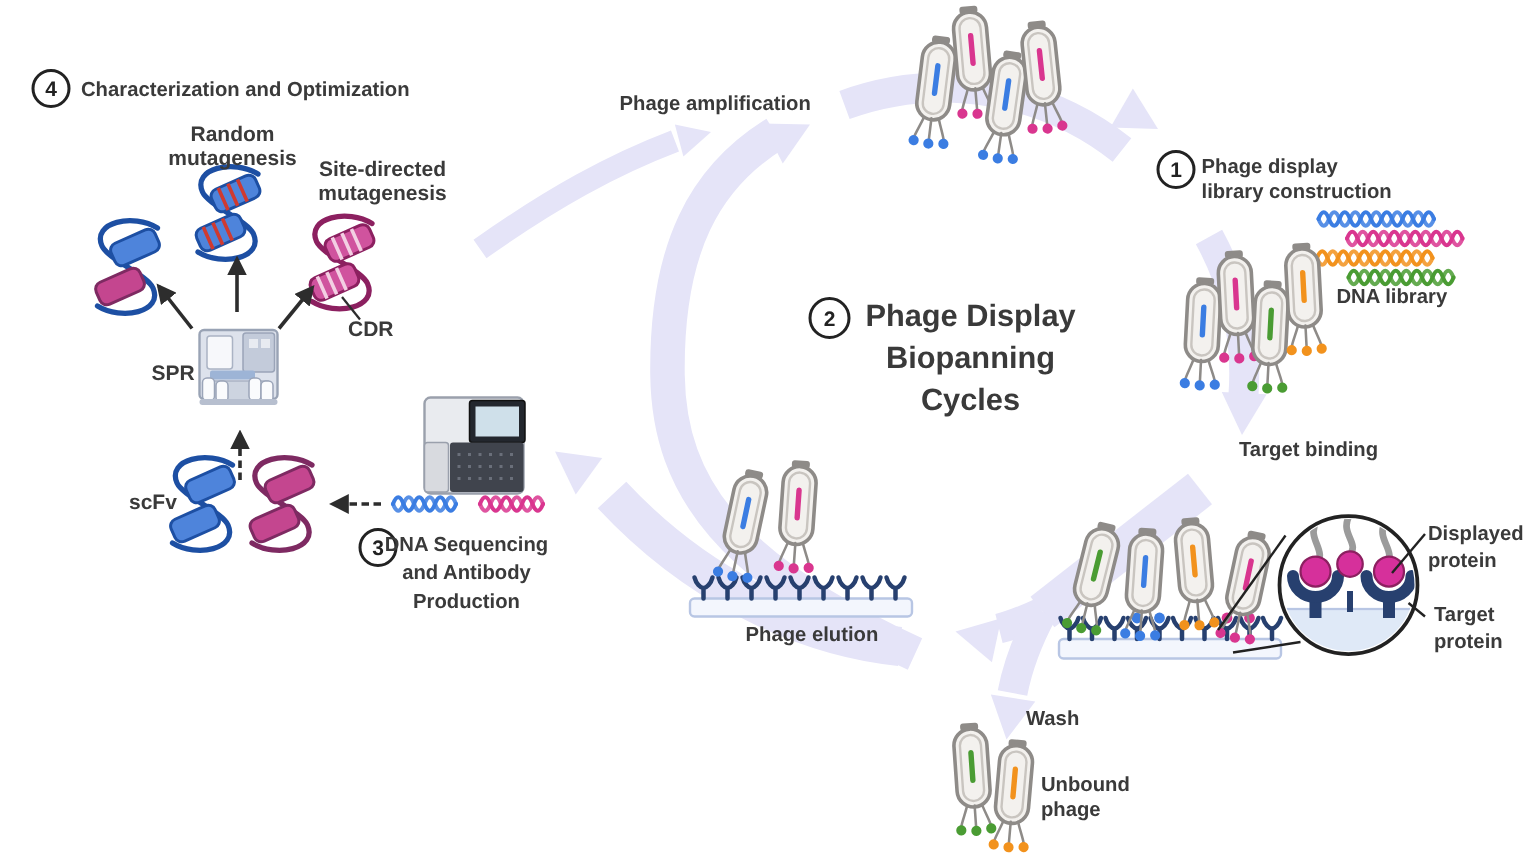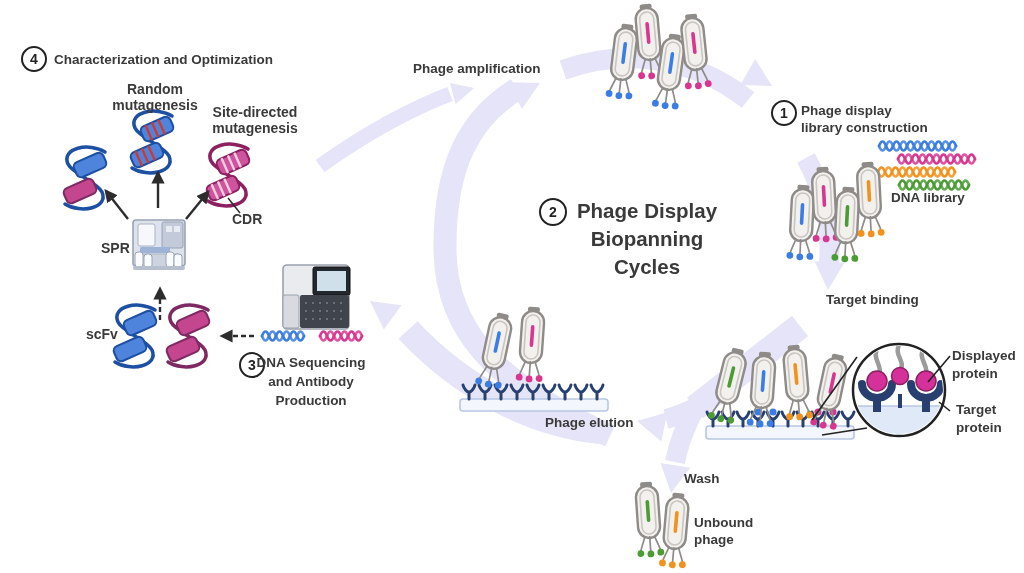--- a/index.html
+++ b/index.html
@@ -442,20 +442,20 @@
 
 <div class="badge" style="left:771px;top:100px;">1</div>
 <div class="lbl sz13" style="left:801px;top:102px;">Phage display
 library construction</div>
 <div class="lbl sz13" style="left:891px;top:189px;">DNA library</div>
 
 <div class="lbl sz13" style="left:826px;top:291px;">Target binding</div>
 <div class="lbl sz13" style="left:684px;top:470px;">Wash</div>
 <div class="lbl sz13" style="left:694px;top:514px;">Unbound
 phage</div>
-<div class="lbl sz13" style="left:497px;top:414px;margin-left:48px;">Phage elution</div>
+<div class="lbl sz13" style="left:497px;top:414px;">Phage elution</div>
 
 <div class="lbl sz13" style="left:952px;top:347px;line-height:18px;">Displayed
 protein</div>
 <div class="lbl sz13" style="left:956px;top:401px;line-height:18px;">Target
 protein</div>
 
 </div>
 
 </body></html>

